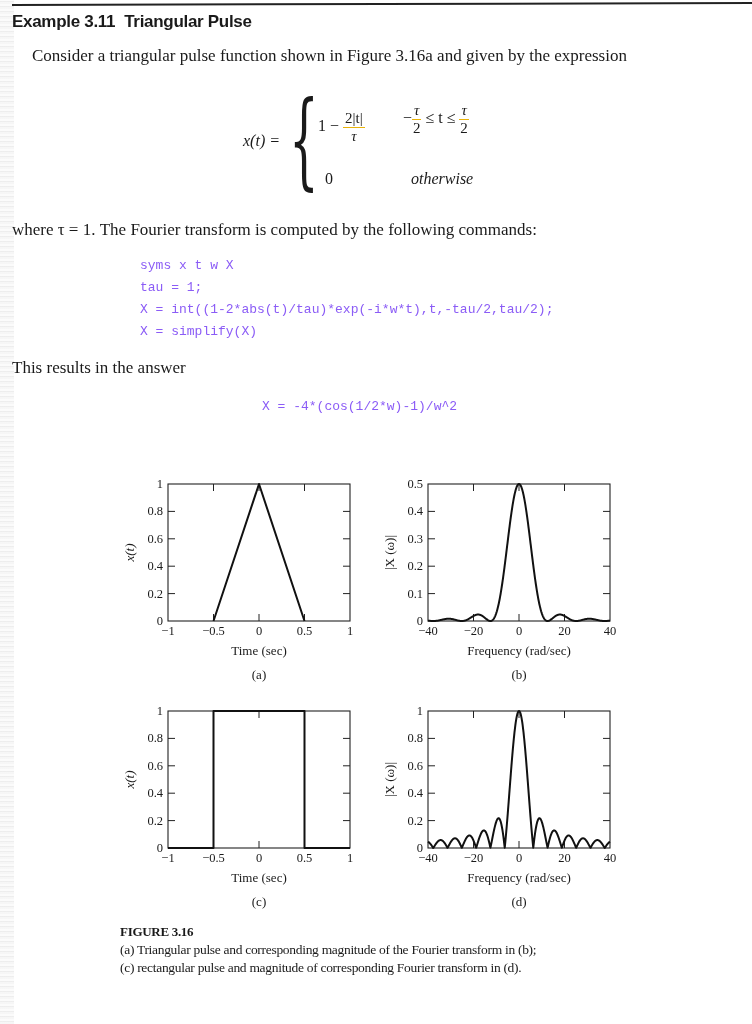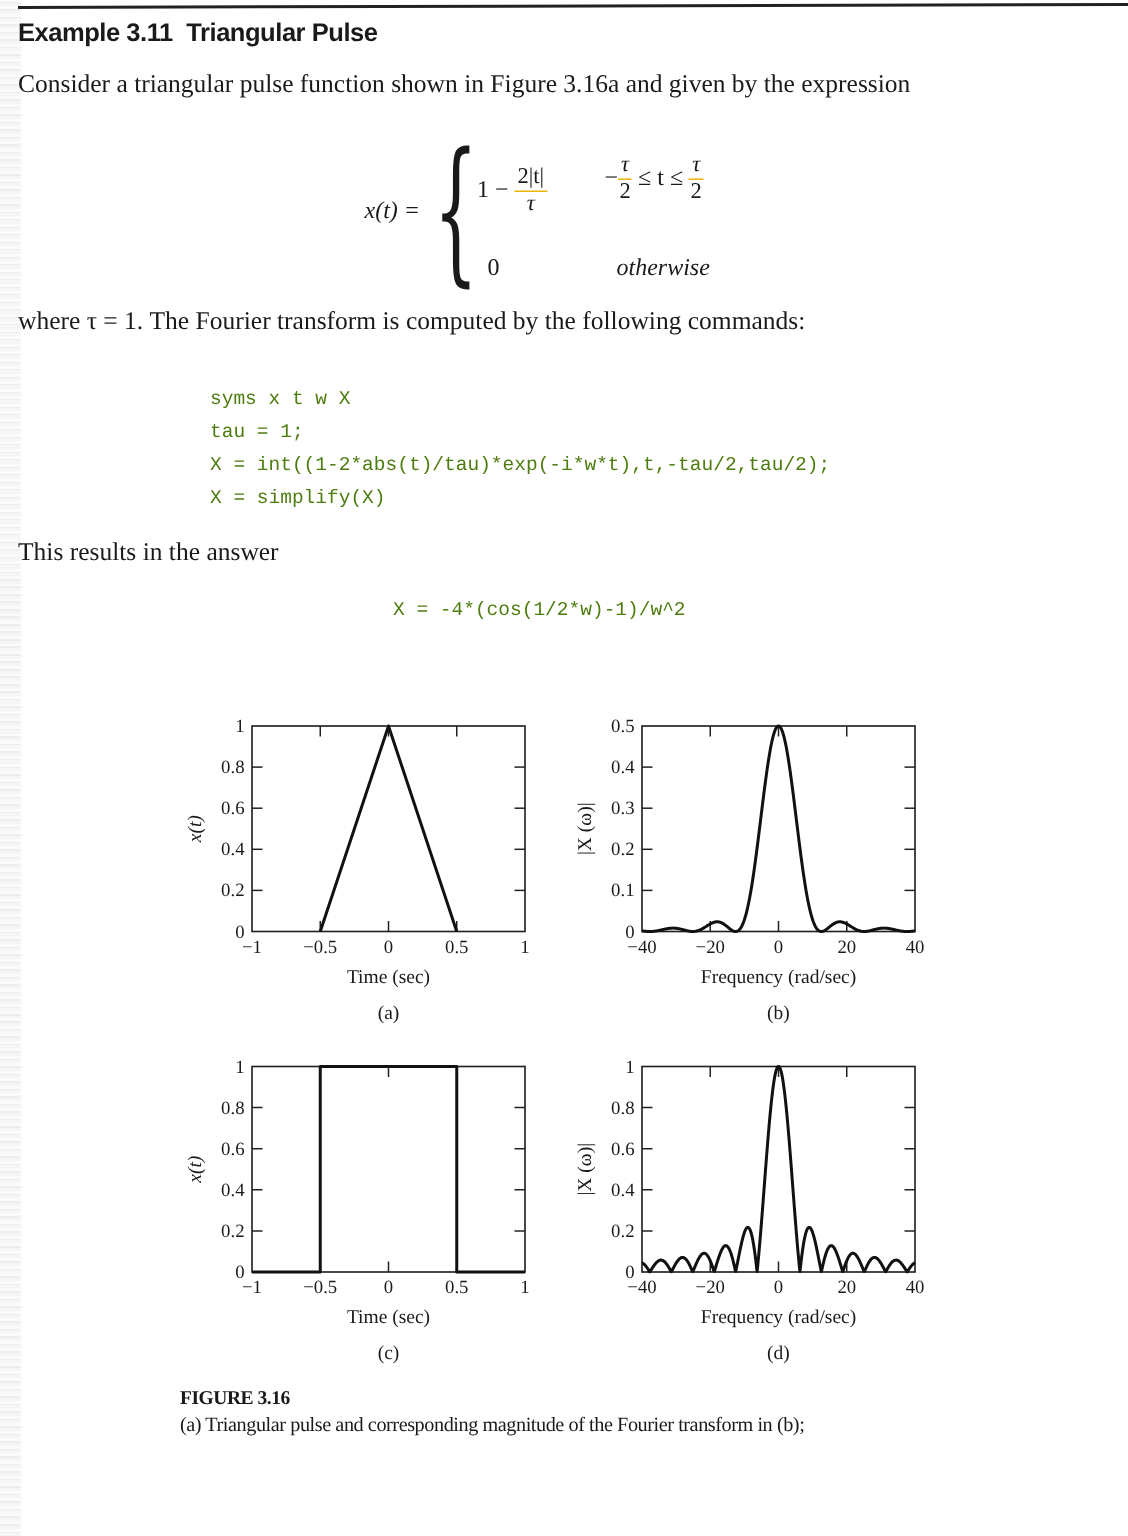--- a/index.html
+++ b/index.html
@@ -12,55 +12,55 @@
   .eq{position:absolute;left:243px;top:92px;width:300px;height:110px;font-size:16px;}
   .eq .lhs{position:absolute;left:0;top:40px;font-style:italic;}
   .eq .brace{position:absolute;left:46px;top:-4px;font-size:104px;line-height:1;transform:scaleX(0.45);transform-origin:left top;font-family:"DejaVu Serif",serif;font-weight:100;}
   .eq .t1{position:absolute;left:75px;top:18px;}
   .frac{display:inline-block;text-align:center;vertical-align:middle;}
   .frac .n{display:block;border-bottom:1px solid #eab308;padding:0 2px;font-size:15px;}
   .frac .d{display:block;font-style:italic;font-size:15px;}
   .eq .cond{position:absolute;left:160px;top:10px;font-size:16px;}
   .eq .zero{position:absolute;left:82px;top:78px;}
   .eq .other{position:absolute;left:168px;top:78px;font-style:italic;}
-  .code{position:absolute;left:140px;font-family:"Liberation Mono",monospace;font-size:13px;color:#4d7c0f;white-space:pre;}
+  .code{position:absolute;left:140px;font-family:"Liberation Mono",monospace;font-size:13px;color:#8b5cf6;white-space:pre;}
   .plot{position:absolute;}
   .plot svg text{font-family:"Liberation Serif",serif;fill:#1a1a1a;}
   .caption{position:absolute;left:120px;top:923px;font-family:Liberation Serif, serif;font-size:13.5px;line-height:18px;letter-spacing:-0.3px;}
   .caption .fig{font-weight:bold;font-size:13px;}
 </style>
 </head>
 <body>
 
 <div class="speckle"></div>
 <div class="top-rule"></div>
 
 <div class="ex-title">
   <span class="num">Example 3.11</span><span>Triangular Pulse</span>
 </div>
 
-<div class="para" style="top:46px;">Consider a triangular pulse function shown in Figure 3.16a and given by the expression</div>
+<div class="para" style="top:46px;margin-left:20px;">Consider a triangular pulse function shown in Figure 3.16a and given by the expression</div>
 
 <div class="eq">
   <span class="lhs">x(t) =</span>
   <span class="brace">{</span>
   <span class="t1">
     <span>1 −</span>
     <span class="frac"><span class="n">2|t|</span><span class="d">τ</span></span>
   </span>
   <span class="cond">
     <span>−</span><span class="frac"><span class="n" style="font-style:italic">τ</span><span class="d" style="font-style:normal">2</span></span>
     <span>≤ t ≤</span>
     <span class="frac"><span class="n" style="font-style:italic">τ</span><span class="d" style="font-style:normal">2</span></span>
   </span>
   <span class="zero">0</span>
   <span class="other">otherwise</span>
 </div>
 
-<div class="para" style="top:204px;">where τ = 1. The Fourier transform is computed by the following commands:</div>
+<div class="para" style="top:220px;">where τ = 1. The Fourier transform is computed by the following commands:</div>
 
 <div class="code" style="top:258px;">syms x t w X</div>
 <div class="code" style="top:280px;">tau = 1;</div>
 <div class="code" style="top:302px;">X = int((1-2*abs(t)/tau)*exp(-i*w*t),t,-tau/2,tau/2);</div>
 <div class="code" style="top:324px;">X = simplify(X)</div>
 
 <div class="para" style="top:358px;">This results in the answer</div>
 <div class="code" style="left:262px;top:399px;">X = -4*(cos(1/2*w)-1)/w^2</div>
 
 <div class="plot" style="left:100px;top:470px;"><svg id="svg-a" width="270" height="225">
@@ -188,13 +188,14 @@
       <text x="63" y="18" font-size="12.5" text-anchor="end">1</text>
       <text x="0" y="0" font-size="13" text-anchor="middle" font-style="normal" transform="translate(34,82.5) rotate(-90)">|X (ω)|</text>
       <text x="159" y="185" font-size="13" text-anchor="middle">Frequency (rad/sec)</text>
       <text x="159" y="209" font-size="13" text-anchor="middle">(d)</text>
       <path d="M68.00,144.75L68.30,144.93L68.61,145.13L68.91,145.37L69.21,145.63L69.52,145.92L69.82,146.23L70.12,146.57L70.43,146.93L70.73,147.31L71.03,147.70L71.34,148.12L71.64,148.55L71.94,149.00L72.25,149.45L72.55,149.92L72.85,150.39L73.16,150.88L73.46,150.64L73.76,150.15L74.07,149.67L74.37,149.18L74.67,148.70L74.98,148.23L75.28,147.76L75.58,147.31L75.89,146.87L76.19,146.45L76.49,146.04L76.80,145.65L77.10,145.28L77.40,144.94L77.71,144.62L78.01,144.33L78.31,144.06L78.62,143.82L78.92,143.61L79.22,143.44L79.53,143.29L79.83,143.18L80.13,143.11L80.44,143.07L80.74,143.06L81.04,143.09L81.35,143.15L81.65,143.25L81.95,143.39L82.26,143.56L82.56,143.76L82.86,144.00L83.17,144.27L83.47,144.58L83.77,144.91L84.08,145.28L84.38,145.67L84.68,146.09L84.99,146.54L85.29,147.00L85.59,147.50L85.90,148.01L86.20,148.53L86.50,149.08L86.81,149.64L87.11,150.20L87.41,150.78L87.72,150.64L88.02,150.05L88.32,149.47L88.63,148.88L88.93,148.30L89.23,147.73L89.54,147.17L89.84,146.62L90.14,146.08L90.45,145.56L90.75,145.06L91.05,144.58L91.36,144.13L91.66,143.70L91.96,143.31L92.27,142.94L92.57,142.60L92.87,142.30L93.18,142.04L93.48,141.81L93.78,141.63L94.09,141.48L94.39,141.37L94.69,141.31L95.00,141.28L95.30,141.31L95.60,141.37L95.91,141.48L96.21,141.63L96.51,141.83L96.82,142.06L97.12,142.35L97.42,142.67L97.73,143.03L98.03,143.43L98.33,143.87L98.64,144.35L98.94,144.85L99.24,145.40L99.55,145.97L99.85,146.57L100.15,147.20L100.46,147.85L100.76,148.52L101.06,149.21L101.37,149.92L101.67,150.63L101.97,150.64L102.28,149.91L102.58,149.17L102.88,148.43L103.19,147.70L103.49,146.98L103.79,146.26L104.10,145.56L104.40,144.87L104.70,144.21L105.01,143.57L105.31,142.95L105.61,142.36L105.92,141.80L106.22,141.28L106.52,140.80L106.83,140.35L107.13,139.95L107.43,139.59L107.74,139.28L108.04,139.02L108.34,138.81L108.65,138.65L108.95,138.55L109.25,138.49L109.56,138.50L109.86,138.56L110.16,138.67L110.47,138.84L110.77,139.07L111.07,139.36L111.38,139.70L111.68,140.09L111.98,140.54L112.29,141.05L112.59,141.60L112.89,142.20L113.20,142.85L113.50,143.55L113.80,144.28L114.11,145.06L114.41,145.88L114.71,146.73L115.02,147.61L115.32,148.51L115.62,149.44L115.93,150.39L116.23,150.64L116.53,149.66L116.84,148.67L117.14,147.68L117.44,146.69L117.75,145.70L118.05,144.73L118.35,143.76L118.66,142.82L118.96,141.89L119.26,141.00L119.57,140.13L119.87,139.30L120.17,138.51L120.48,137.76L120.78,137.06L121.08,136.41L121.39,135.82L121.69,135.28L121.99,134.81L122.30,134.40L122.60,134.06L122.90,133.79L123.21,133.59L123.51,133.46L123.81,133.41L124.12,133.44L124.42,133.55L124.72,133.74L125.03,134.01L125.33,134.36L125.63,134.79L125.94,135.31L126.24,135.90L126.54,136.57L126.85,137.32L127.15,138.14L127.45,139.04L127.76,140.01L128.06,141.05L128.36,142.15L128.67,143.31L128.97,144.53L129.27,145.81L129.58,147.13L129.88,148.51L130.18,149.92L130.49,150.64L130.79,149.16L131.09,147.67L131.40,146.15L131.70,144.62L132.00,143.09L132.31,141.55L132.61,140.03L132.91,138.51L133.22,137.02L133.52,135.56L133.82,134.13L134.13,132.74L134.43,131.39L134.73,130.11L135.04,128.88L135.34,127.72L135.64,126.64L135.95,125.64L136.25,124.73L136.55,123.90L136.86,123.18L137.16,122.57L137.46,122.06L137.77,121.67L138.07,121.41L138.37,121.26L138.68,121.25L138.98,121.37L139.28,121.63L139.59,122.03L139.89,122.57L140.19,123.26L140.50,124.09L140.80,125.08L141.10,126.22L141.41,127.50L141.71,128.94L142.01,130.53L142.32,132.27L142.62,134.16L142.92,136.20L143.23,138.38L143.53,140.70L143.83,143.17L144.14,145.77L144.44,148.50L144.74,150.64L145.05,147.66L145.35,144.56L145.65,141.34L145.96,138.03L146.26,134.61L146.56,131.10L146.87,127.51L147.17,123.84L147.47,120.10L147.78,116.30L148.08,112.44L148.38,108.54L148.69,104.61L148.99,100.65L149.29,96.68L149.60,92.69L149.90,88.71L150.20,84.74L150.51,80.80L150.81,76.88L151.11,73.00L151.42,69.18L151.72,65.41L152.02,61.71L152.33,58.10L152.63,54.57L152.93,51.13L153.24,47.81L153.54,44.59L153.84,41.50L154.15,38.54L154.45,35.72L154.75,33.04L155.06,30.52L155.36,28.15L155.66,25.95L155.97,23.93L156.27,22.07L156.57,20.40L156.88,18.92L157.18,17.62L157.48,16.52L157.79,15.62L158.09,14.91L158.39,14.41L158.70,14.10L159.00,14.00L159.30,14.10L159.61,14.41L159.91,14.91L160.21,15.62L160.52,16.52L160.82,17.62L161.12,18.92L161.43,20.40L161.73,22.07L162.03,23.93L162.34,25.95L162.64,28.15L162.94,30.52L163.25,33.04L163.55,35.72L163.85,38.54L164.16,41.50L164.46,44.59L164.76,47.81L165.07,51.13L165.37,54.57L165.67,58.10L165.98,61.71L166.28,65.41L166.58,69.18L166.89,73.00L167.19,76.88L167.49,80.80L167.80,84.74L168.10,88.71L168.40,92.69L168.71,96.68L169.01,100.65L169.31,104.61L169.62,108.54L169.92,112.44L170.22,116.30L170.53,120.10L170.83,123.84L171.13,127.51L171.44,131.10L171.74,134.61L172.04,138.03L172.35,141.34L172.65,144.56L172.95,147.66L173.26,150.64L173.56,148.50L173.86,145.77L174.17,143.17L174.47,140.70L174.77,138.38L175.08,136.20L175.38,134.16L175.68,132.27L175.99,130.53L176.29,128.94L176.59,127.50L176.90,126.22L177.20,125.08L177.50,124.09L177.81,123.26L178.11,122.57L178.41,122.03L178.72,121.63L179.02,121.37L179.32,121.25L179.63,121.26L179.93,121.41L180.23,121.67L180.54,122.06L180.84,122.57L181.14,123.18L181.45,123.90L181.75,124.73L182.05,125.64L182.36,126.64L182.66,127.72L182.96,128.88L183.27,130.11L183.57,131.39L183.87,132.74L184.18,134.13L184.48,135.56L184.78,137.02L185.09,138.51L185.39,140.03L185.69,141.55L186.00,143.09L186.30,144.62L186.60,146.15L186.91,147.67L187.21,149.16L187.51,150.64L187.82,149.92L188.12,148.51L188.42,147.13L188.73,145.81L189.03,144.53L189.33,143.31L189.64,142.15L189.94,141.05L190.24,140.01L190.55,139.04L190.85,138.14L191.15,137.32L191.46,136.57L191.76,135.90L192.06,135.31L192.37,134.79L192.67,134.36L192.97,134.01L193.28,133.74L193.58,133.55L193.88,133.44L194.19,133.41L194.49,133.46L194.79,133.59L195.10,133.79L195.40,134.06L195.70,134.40L196.01,134.81L196.31,135.28L196.61,135.82L196.92,136.41L197.22,137.06L197.52,137.76L197.83,138.51L198.13,139.30L198.43,140.13L198.74,141.00L199.04,141.89L199.34,142.82L199.65,143.76L199.95,144.73L200.25,145.70L200.56,146.69L200.86,147.68L201.16,148.67L201.47,149.66L201.77,150.64L202.07,150.39L202.38,149.44L202.68,148.51L202.98,147.61L203.29,146.73L203.59,145.88L203.89,145.06L204.20,144.28L204.50,143.55L204.80,142.85L205.11,142.20L205.41,141.60L205.71,141.05L206.02,140.54L206.32,140.09L206.62,139.70L206.93,139.36L207.23,139.07L207.53,138.84L207.84,138.67L208.14,138.56L208.44,138.50L208.75,138.49L209.05,138.55L209.35,138.65L209.66,138.81L209.96,139.02L210.26,139.28L210.57,139.59L210.87,139.95L211.17,140.35L211.48,140.80L211.78,141.28L212.08,141.80L212.39,142.36L212.69,142.95L212.99,143.57L213.30,144.21L213.60,144.87L213.90,145.56L214.21,146.26L214.51,146.98L214.81,147.70L215.12,148.43L215.42,149.17L215.72,149.91L216.03,150.64L216.33,150.63L216.63,149.92L216.94,149.21L217.24,148.52L217.54,147.85L217.85,147.20L218.15,146.57L218.45,145.97L218.76,145.40L219.06,144.85L219.36,144.35L219.67,143.87L219.97,143.43L220.27,143.03L220.58,142.67L220.88,142.35L221.18,142.06L221.49,141.83L221.79,141.63L222.09,141.48L222.40,141.37L222.70,141.31L223.00,141.28L223.31,141.31L223.61,141.37L223.91,141.48L224.22,141.63L224.52,141.81L224.82,142.04L225.13,142.30L225.43,142.60L225.73,142.94L226.04,143.31L226.34,143.70L226.64,144.13L226.95,144.58L227.25,145.06L227.55,145.56L227.86,146.08L228.16,146.62L228.46,147.17L228.77,147.73L229.07,148.30L229.37,148.88L229.68,149.47L229.98,150.05L230.28,150.64L230.59,150.78L230.89,150.20L231.19,149.64L231.50,149.08L231.80,148.53L232.10,148.01L232.41,147.50L232.71,147.00L233.01,146.54L233.32,146.09L233.62,145.67L233.92,145.28L234.23,144.91L234.53,144.58L234.83,144.27L235.14,144.00L235.44,143.76L235.74,143.56L236.05,143.39L236.35,143.25L236.65,143.15L236.96,143.09L237.26,143.06L237.56,143.07L237.87,143.11L238.17,143.18L238.47,143.29L238.78,143.44L239.08,143.61L239.38,143.82L239.69,144.06L239.99,144.33L240.29,144.62L240.60,144.94L240.90,145.28L241.20,145.65L241.51,146.04L241.81,146.45L242.11,146.87L242.42,147.31L242.72,147.76L243.02,148.23L243.33,148.70L243.63,149.18L243.93,149.67L244.24,150.15L244.54,150.64L244.84,150.88L245.15,150.39L245.45,149.92L245.75,149.45L246.06,149.00L246.36,148.55L246.66,148.12L246.97,147.70L247.27,147.31L247.57,146.93L247.88,146.57L248.18,146.23L248.48,145.92L248.79,145.63L249.09,145.37L249.39,145.13L249.70,144.93L250.00,144.75" fill="none" stroke="#111" stroke-width="2" stroke-linejoin="round"></path>
     </svg></div>
 
 <div class="caption">
   <div class="fig">FIGURE 3.16</div>
   <div>(a) Triangular pulse and corresponding magnitude of the Fourier transform in (b);</div>
+  <div>(c) rectangular pulse and magnitude of corresponding Fourier transform in (d).</div>
 </div>
 
 </body></html>

